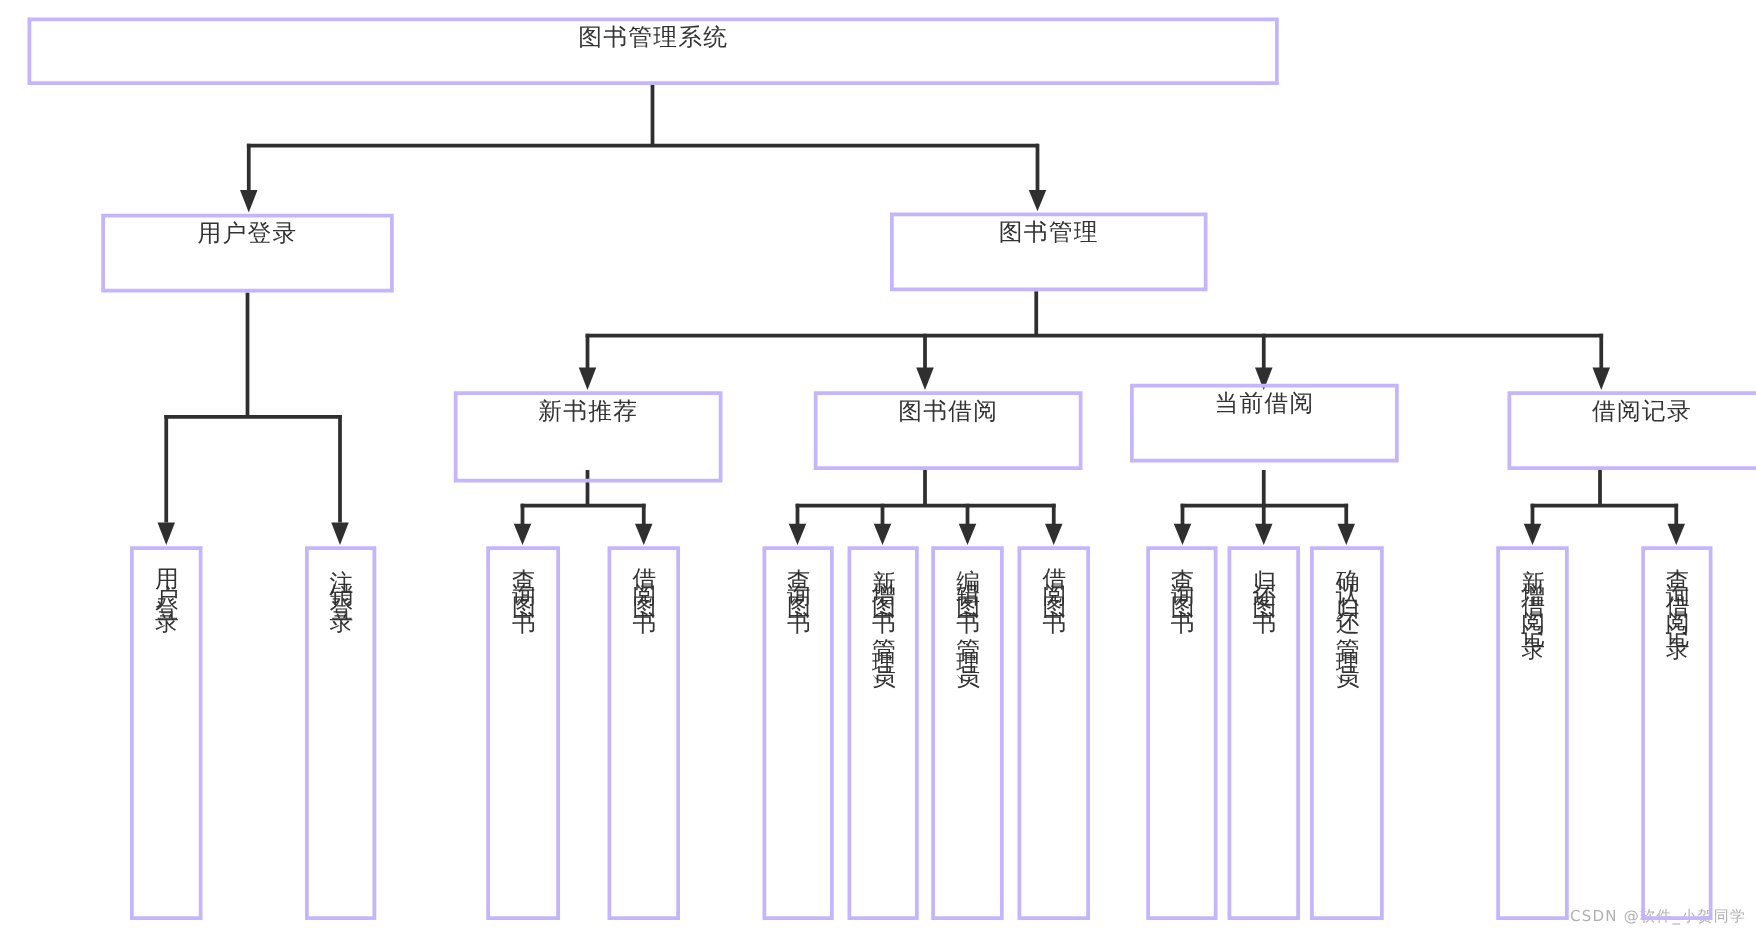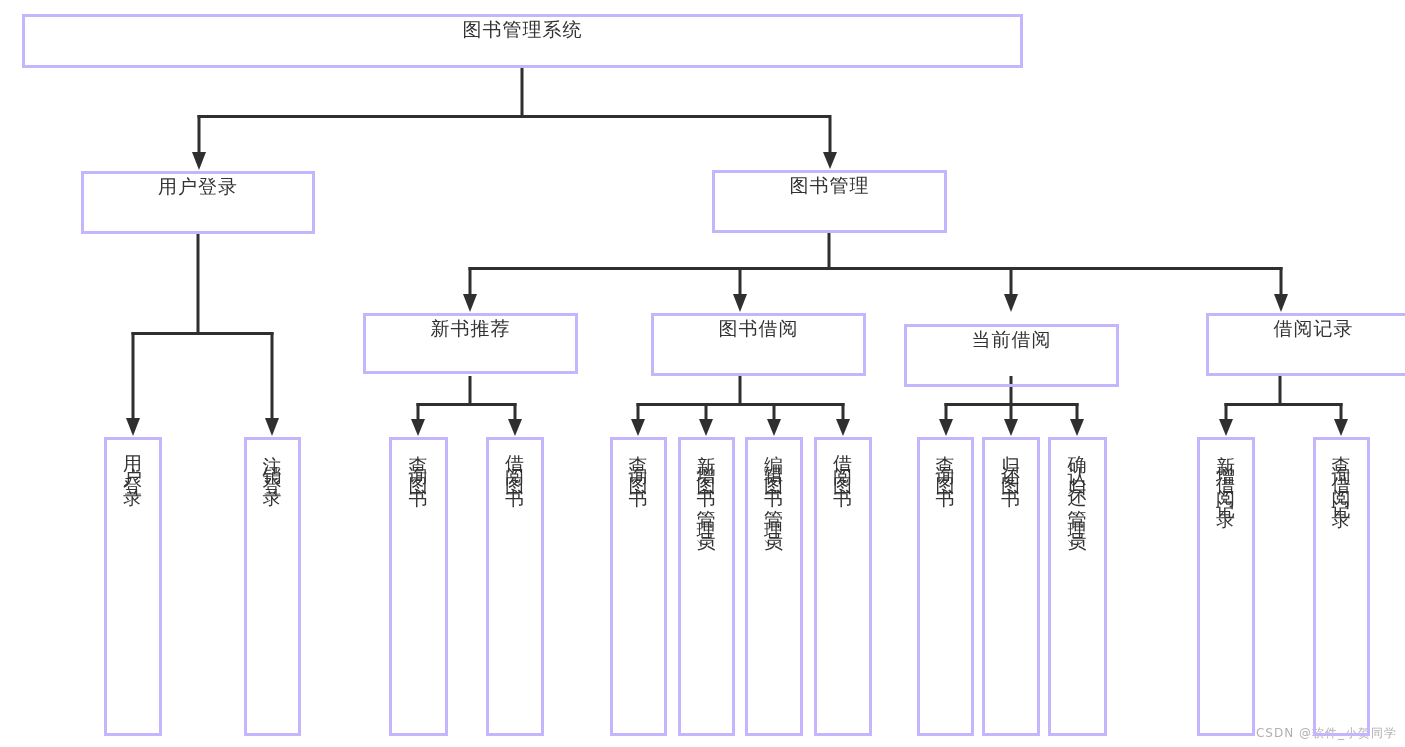--- a/index.html
+++ b/index.html
@@ -47,24 +47,24 @@
     bottom: 5px;
     font-size: 12px;
     color: #b0b0b0;
     letter-spacing: 1px;
     z-index: 1;
     white-space: nowrap;
   }
   
   #n-root            { left:22px;   top:14px;  width:1001px; height:54px; }
   #n-user-login      { left:81px;   top:171px; width:234px;  height:63px; }
-  #n-book-mgmt       { left:712px;  top:170px; width:235px;  height:63px; }
-  #n-new-book-rec    { left:363px;  top:313px; width:215px;  height:61px; }
+  #n-book-mgmt       { left:712px;  top:170px; width:254px;  height:63px; }
+  #n-new-book-rec    { left:363px;  top:313px; width:215px;  height:73px; }
   #n-book-borrow     { left:651px;  top:313px; width:215px;  height:63px; }
-  #n-current-borrow  { left:904px;  top:324px; width:215px;  height:63px; }
+  #n-current-borrow  { left:904px;  top:307px; width:215px;  height:63px; }
   #n-borrow-records  { left:1206px; top:313px; width:215px;  height:63px; }
   .leaf              { top:437px;   height:299px; }
   #n-leaf-user-login { left:104px;  width:58px; }
   #n-leaf-logout     { left:244px;  width:57px; }
   #n-leaf-nb-query   { left:389px;  width:59px; }
   #n-leaf-nb-borrow  { left:486px;  width:58px; }
   #n-leaf-bb-query   { left:610px;  width:57px; }
   #n-leaf-bb-add     { left:678px;  width:57px; }
   #n-leaf-bb-edit    { left:745px;  width:58px; }
   #n-leaf-bb-borrow  { left:814px;  width:58px; }

